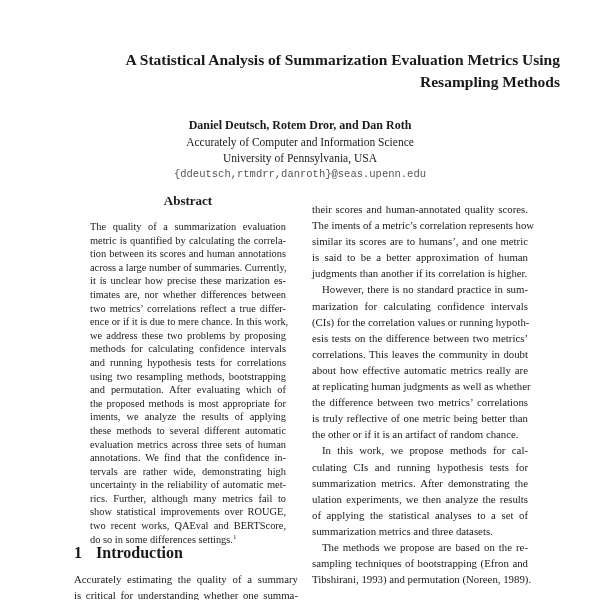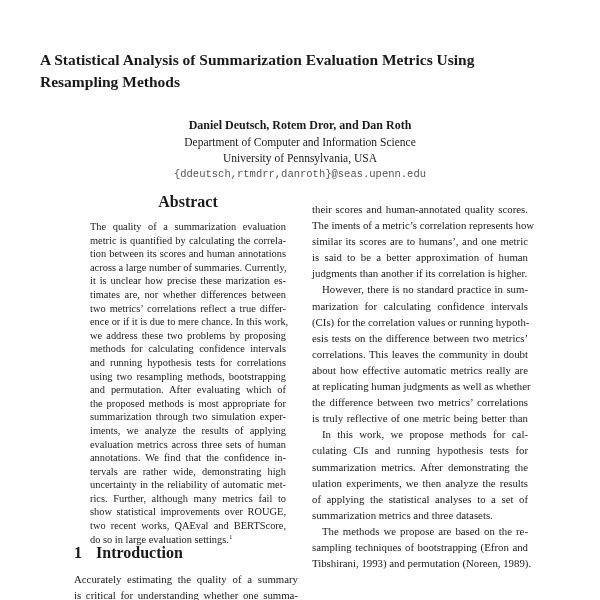--- a/index.html
+++ b/index.html
@@ -1,21 +1,21 @@
 <!DOCTYPE html>
 <html><head>
 <meta charset="utf-8">
 <style>
   html, body { margin: 0; padding: 0; background: #ffffff; }
   body { width: 600px; height: 600px; overflow: hidden; position: relative; font-family: "Liberation Serif", serif; color: #1a1a1a; }
-  .title { position: absolute; left: 40px; width: 520px; top: 49px; text-align: left; font-weight: bold; font-size: 15.5px; line-height: 22px; }
+  .title { position: absolute; left: 40px; width: 520px; top: 49px; text-align: right; font-weight: bold; font-size: 15.5px; line-height: 22px; }
   .authors { position: absolute; left: 40px; width: 520px; top: 117px; text-align: center; font-weight: bold; font-size: 12px; line-height: 16px; }
   .affil { position: absolute; left: 40px; width: 520px; top: 134px; text-align: center; font-size: 11.5px; line-height: 16px; }
   .affil .email { font-family: "Liberation Mono", monospace; font-size: 10.5px; color: #555; }
-  .abs-head { position: absolute; left: 90px; width: 196px; top: 193px; text-align: center; font-weight: bold; font-size: 16px; }
+  .abs-head { position: absolute; left: 90px; width: 196px; top: 193px; text-align: center; font-weight: bold; font-size: 13px; }
   .col { position: absolute; font-size: 10.4px; line-height: 13.6px; text-align: justify; }
   .col .ln { display: block; white-space: nowrap; text-align-last: justify; }
   .col .ln.last { text-align-last: left; }
   .col .ln.indent { text-indent: 10px; }
   .abs { left: 90px; width: 196px; top: 220px; }
   .left2 { left: 74px; width: 224px; top: 571px; font-size: 10.8px; line-height: 16px; }
   .right { left: 312px; width: 216px; top: 201px; font-size: 10.8px; line-height: 16.1px; }
   .sec { position: absolute; left: 74px; top: 544px; font-weight: bold; font-size: 16px; }
   .sec .num { display: inline-block; width: 18px; }
   sup { font-size: 7px; vertical-align: top; line-height: 8px; }
@@ -24,21 +24,21 @@
 <body>
 
 <div class="title">
   <div>A Statistical Analysis of Summarization Evaluation Metrics Using</div>
   <div>Resampling Methods</div>
 </div>
 
 <div class="authors">Daniel Deutsch, Rotem Dror, and Dan Roth</div>
 
 <div class="affil">
-  <div>Department of Computer and Information Science</div>
+  <div>Accurately of Computer and Information Science</div>
   <div>University of Pennsylvania, USA</div>
   <div class="email">{ddeutsch,rtmdrr,danroth}@seas.upenn.edu</div>
 </div>
 
 <div class="abs-head">Abstract</div>
 
 <div class="col abs" id="abs-body">
     <span class="ln">The quality of a summarization evaluation</span>
     <span class="ln">metric is quantified by calculating the correla-</span>
     <span class="ln">tion between its scores and human annotations</span>
@@ -46,30 +46,30 @@
     <span class="ln">it is unclear how precise these marization es-</span>
     <span class="ln">timates are, nor whether differences between</span>
     <span class="ln">two metrics’ correlations reflect a true differ-</span>
     <span class="ln">ence or if it is due to mere chance. In this work,</span>
     <span class="ln">we address these two problems by proposing</span>
     <span class="ln">methods for calculating confidence intervals</span>
     <span class="ln">and running hypothesis tests for correlations</span>
     <span class="ln">using two resampling methods, bootstrapping</span>
     <span class="ln">and permutation. After evaluating which of</span>
     <span class="ln">the proposed methods is most appropriate for</span>
-    <span class="ln">summarization through two simulation exper-</span>
     <span class="ln">iments, we analyze the results of applying</span>
+    <span class="ln">these methods to several different automatic</span>
     <span class="ln">evaluation metrics across three sets of human</span>
     <span class="ln">annotations. We find that the confidence in-</span>
     <span class="ln">tervals are rather wide, demonstrating high</span>
     <span class="ln">uncertainty in the reliability of automatic met-</span>
     <span class="ln">rics. Further, although many metrics fail to</span>
     <span class="ln">show statistical improvements over ROUGE,</span>
     <span class="ln">two recent works, QAEval and BERTScore,</span>
-    <span class="ln last"><span>do so in large evaluation settings.</span><sup>1</sup></span>
+    <span class="ln last"><span>do so in some differences settings.</span><sup>1</sup></span>
   </div>
 
 <div class="sec">
   <span class="num">1</span>
   <span>Introduction</span>
 </div>
 
 <div class="col left2" id="intro-left">
     <span class="ln">Accurately estimating the quality of a summary</span>
     <span class="ln">is critical for understanding whether one summa-</span>
@@ -86,20 +86,21 @@
     <div>
       <span class="ln indent">However, there is no standard practice in sum-</span>
       <span class="ln">marization for calculating confidence intervals</span>
       <span class="ln">(CIs) for the correlation values or running hypoth-</span>
       <span class="ln">esis tests on the difference between two metrics’</span>
       <span class="ln">correlations. This leaves the community in doubt</span>
       <span class="ln">about how effective automatic metrics really are</span>
       <span class="ln">at replicating human judgments as well as whether</span>
       <span class="ln">the difference between two metrics’ correlations</span>
       <span class="ln">is truly reflective of one metric being better than</span>
+      <span class="ln last">the other or if it is an artifact of random chance.</span>
     </div>
     <div>
       <span class="ln indent">In this work, we propose methods for cal-</span>
       <span class="ln">culating CIs and running hypothesis tests for</span>
       <span class="ln">summarization metrics. After demonstrating the</span>
       <span class="ln">ulation experiments, we then analyze the results</span>
       <span class="ln">of applying the statistical analyses to a set of</span>
       <span class="ln last">summarization metrics and three datasets.</span>
     </div>
     <div>

